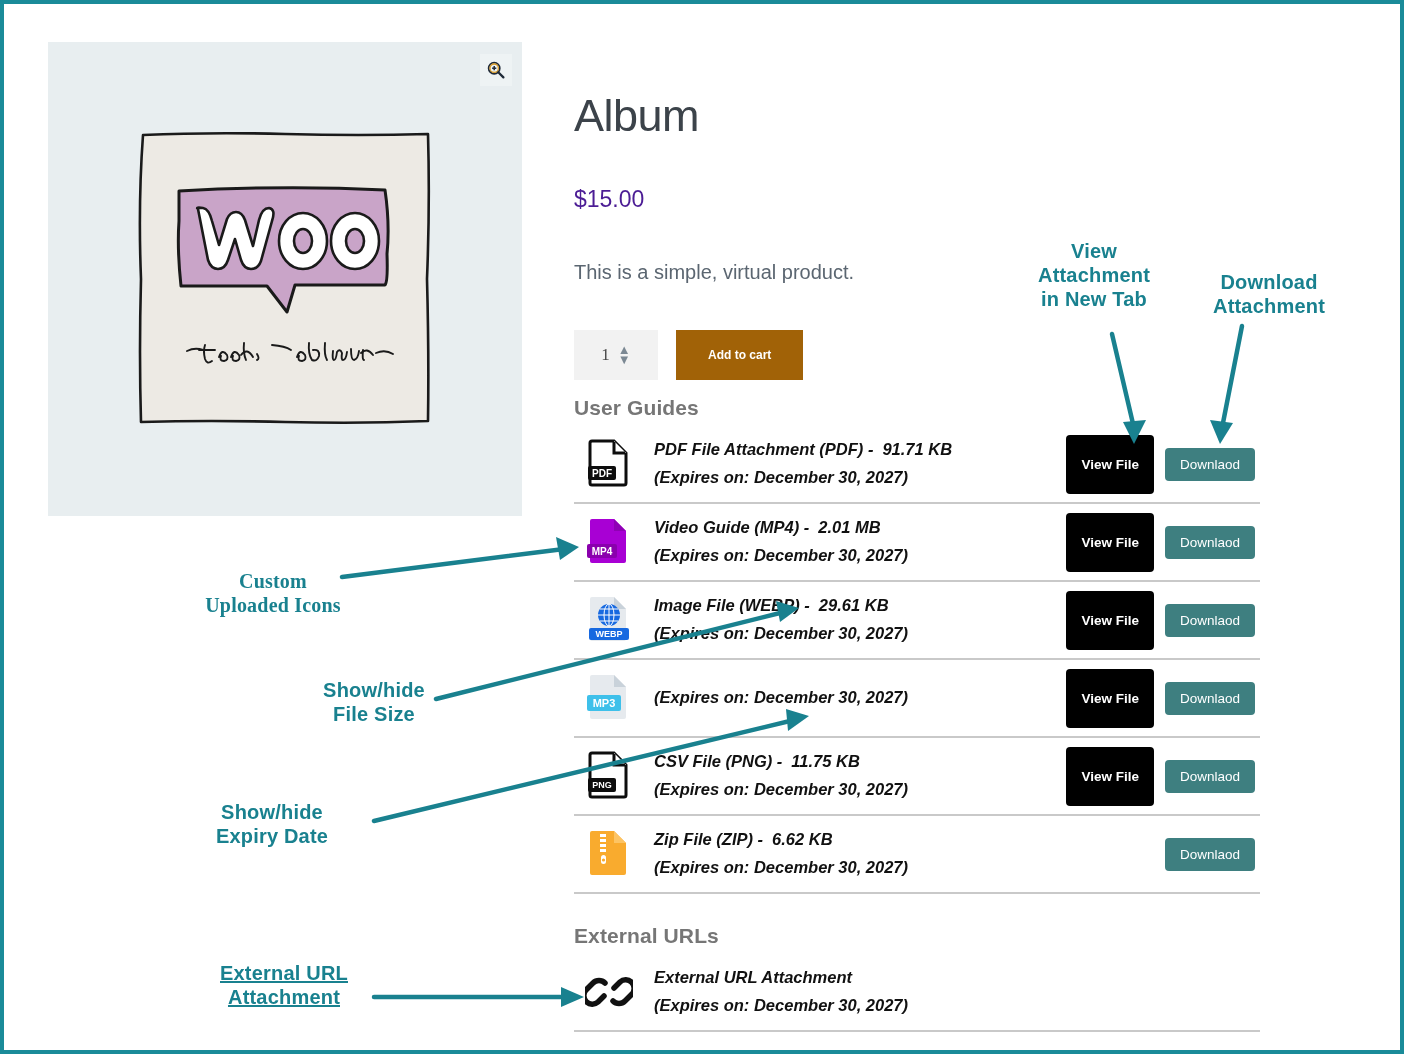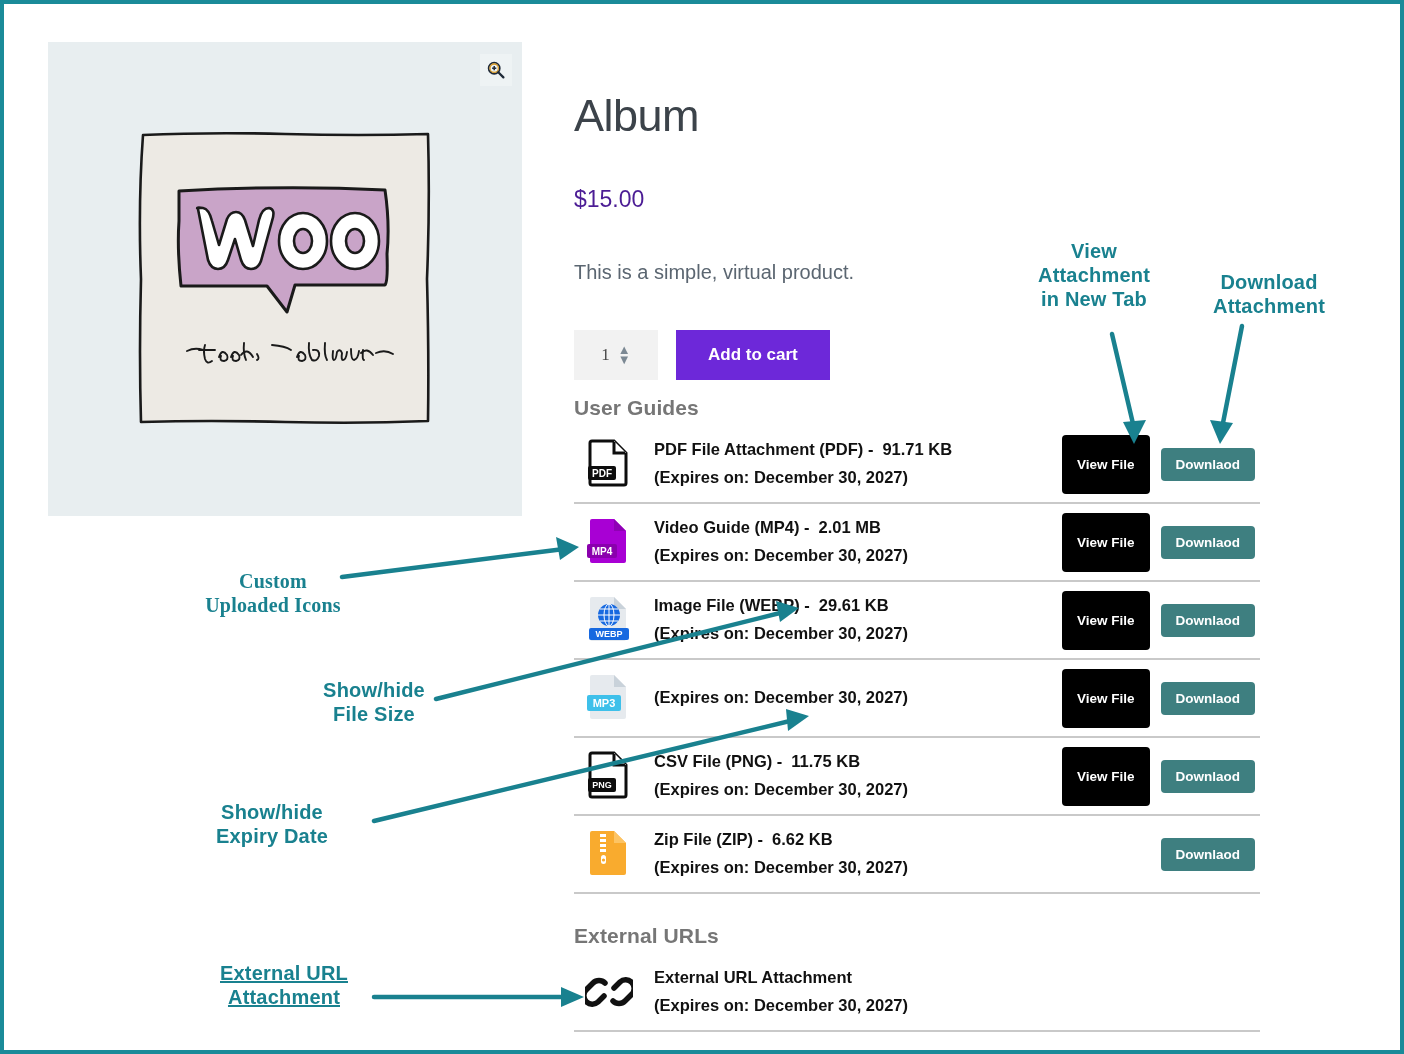--- a/index.html
+++ b/index.html
@@ -53,22 +53,22 @@
     width: 84px; height: 50px; background: #f2f2f2;
     display: flex; align-items: center; justify-content: center; gap: 8px;
     border: none;
   }
   .qty-val { font-size: 17px; color: #4a4a4a; font-family: "Liberation Serif", serif; }
   .qty-steppers {
     display: flex; flex-direction: column; align-items: center;
     justify-content: center; line-height: 0.72; color: #7b8893; font-size: 13px;
   }
   .add-cart-btn {
-    height: 50px; padding: 0 32px; background: #6d28d9; color: #ffffff;
-    font-size: 17px; font-weight: bold; border: none; cursor: pointer;
+    height: 50px; padding: 0 32px; background: #a16207; color: #ffffff;
+    font-size: 12px; font-weight: bold; border: none; cursor: pointer;
     display: flex; align-items: center; justify-content: center;
     font-family: "Liberation Sans", sans-serif;
   }
 
   
   .att-section { position: absolute; left: 570px; width: 686px; }
   .att-heading {
     font-size: 21px; font-weight: bold; color: #767676;
     margin: 0 0 6px 0; letter-spacing: 0.1px;
   }
@@ -78,33 +78,33 @@
     height: 78px; padding: 0 3px 0 3px;
   }
   .att-icon {
     width: 54px; min-width: 54px; height: 58px;
     display: flex; align-items: center; justify-content: center;
     margin-left: 5px;
   }
   .att-text { margin-left: 18px; flex: 1 1 auto; }
   .att-line {
     font-size: 16.5px; font-weight: bold; color: #111111;
-    line-height: 1.68; white-space: nowrap;
+    line-height: 1.68; white-space: nowrap; font-style: italic;
   }
   .att-size { margin-left: 9px; }
   .att-actions {
     display: flex; align-items: center; gap: 11px; margin-right: 2px;
   }
   .btn-view {
     background: #000000; color: #ffffff; font-size: 13.5px; font-weight: bold;
     border: none; border-radius: 4px; padding: 22px 15px; cursor: pointer;
     font-family: "Liberation Sans", sans-serif; min-width: 80px;
   }
   .btn-download {
-    background: #3e7f80; color: #ffffff; font-size: 13.5px; font-weight: bold;
+    background: #3e7f80; color: #ffffff; font-size: 13.5px; font-weight: normal;
     border: none; border-radius: 4px; padding: 9px 15px; cursor: pointer;
     font-family: "Liberation Sans", sans-serif; min-width: 88px;
   }
 
   
   .anno {
     position: absolute; color: #19818f; font-weight: bold;
     font-size: 20px; line-height: 1.2; text-align: center;
     letter-spacing: 0.2px;
   }

